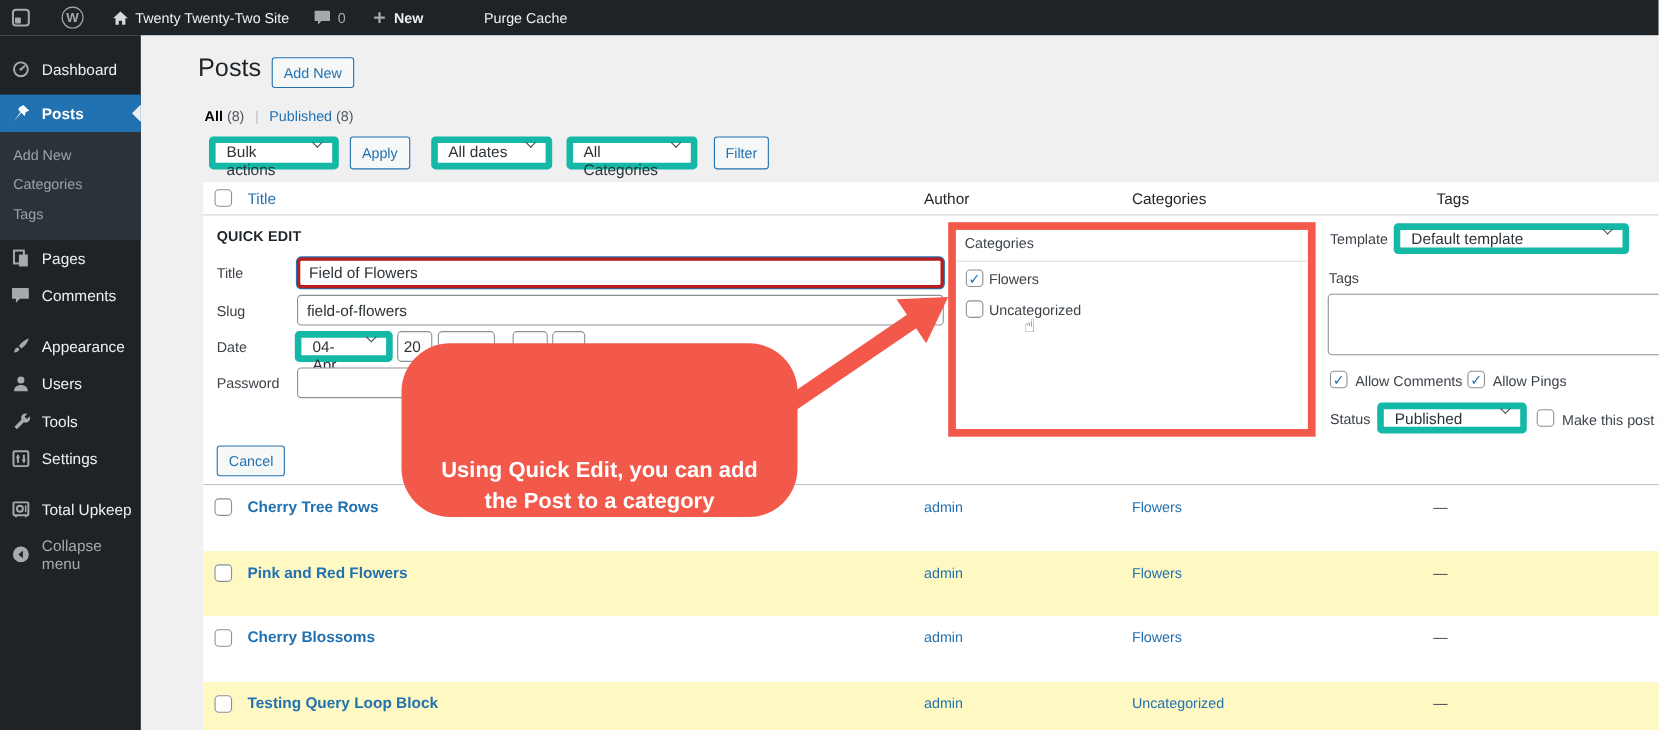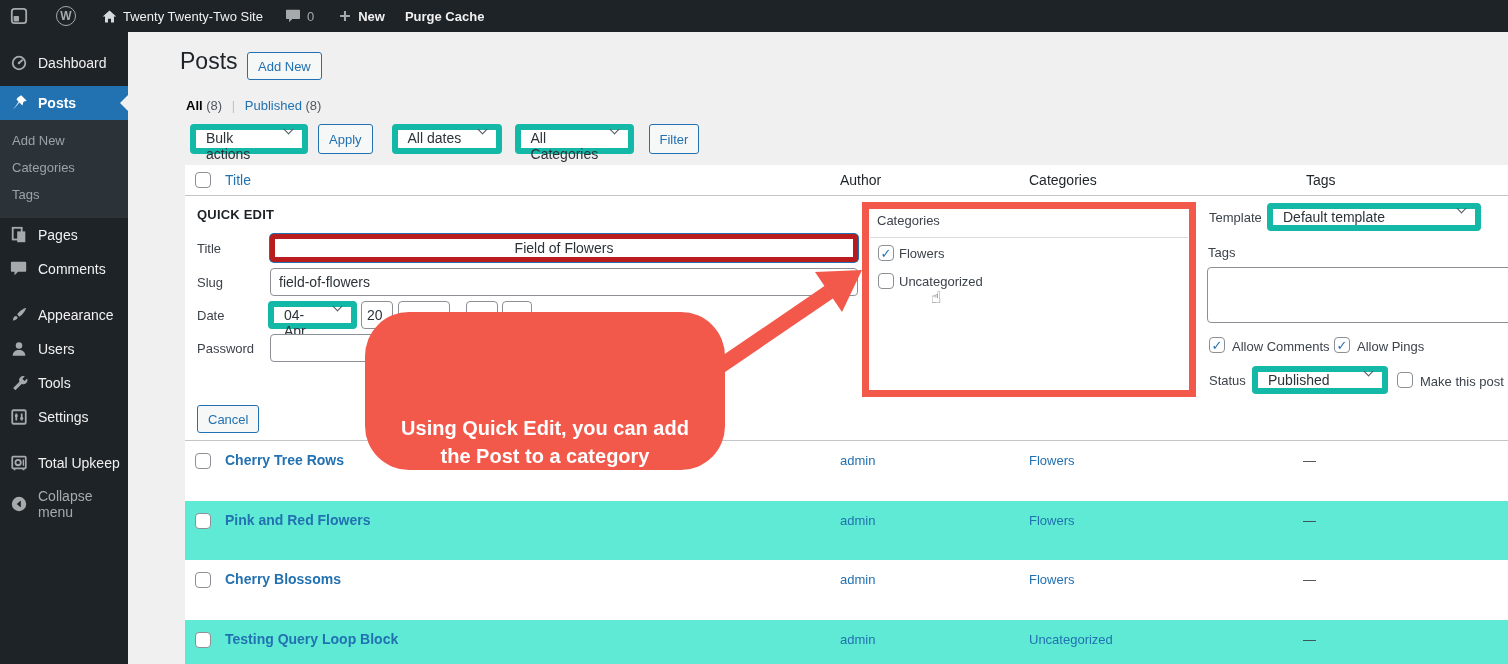--- a/index.html
+++ b/index.html
@@ -55,35 +55,35 @@
               border-top:1px solid #c3c4c7; }
   .thead { position:absolute; left:185px; top:165px; width:1323px; height:31px; background:#fff;
            border-bottom:1px solid #c3c4c7; font-size:14px; color:#1d2327; z-index:5; }
   .col { position:absolute; top:7px; }
   .cb { width:16px; height:16px; border:1px solid #8c8f94; border-radius:4px; background:#fff; display:inline-flex;
         align-items:center; justify-content:center; cursor:pointer; font-size:13px; color:#2271b1; font-weight:bold; line-height:1; }
   .link { color:#2271b1; text-decoration:none; cursor:pointer; }
 
   .rows { position:absolute; left:185px; top:441px; width:1323px; z-index:4; }
   .prow { position:relative; width:1323px; height:59.5px; background:#fff; }
-  .prow.alt { background:#5eead4; }
+  .prow.alt { background:#fef9c3; }
   .prow .cb { position:absolute; left:10px; top:12px; }
   .prow .ptitle { position:absolute; left:40px; top:11px; font-size:14px; font-weight:bold; }
   .prow .pauthor { position:absolute; left:655px; top:12px; font-size:13px; }
   .prow .pcat { position:absolute; left:844px; top:12px; font-size:13px; }
   .prow .ptags { position:absolute; left:1118px; top:12px; font-size:13px; color:#3c434a; }
 
   
   .qe { position:absolute; left:185px; top:196px; width:1323px; height:245px; background:#fff;
         border-bottom:1px solid #c3c4c7; z-index:6; }
   .qe-head { position:absolute; left:12px; top:11px; font-size:13px; font-weight:bold; color:#1d2327; letter-spacing:0.2px; }
   .qe-label { position:absolute; font-size:13px; color:#3c434a; }
   .ti { position:absolute; border:1px solid #8c8f94; border-radius:4px; background:#fff; font-size:14px;
         color:#2c3338; padding:0 8px; height:28px; font-family:inherit; }
-  .ti.focus { border:5px solid #b91c1c; box-shadow:0 0 0 1px #2271b1;text-align:center; }
+  .ti.focus { border:3px solid #b91c1c; box-shadow:0 0 0 1px #2271b1; }
   .qe .sel { position:absolute;gap:21px; }
   .qe-cancel { position:absolute; left:12px; top:209px; }
   textarea.ti { height:56px; resize:none; }
   .chk-label { font-size:13px; color:#3c434a; }
 
   
   .cat-redbox { position:absolute; left:862px; top:202px; width:334px; height:195px;
                 border:7px solid var(--red); background:#fff; z-index:30; }
   .cat-inner { position:relative; width:100%; height:100%; }
   .cat-title { position:absolute; left:8px; top:4px; font-size:13px; color:#3c434a; }
@@ -134,21 +134,21 @@
     </div>
     <div class="ab-item" style="margin-left:8px;">
       <span class="ab-icon">
         <svg width="14" height="14" viewBox="0 0 20 20">
             <path d="M8.5 3 h3 v5.5 H17 v3 h-5.5 V17 h-3 v-5.5 H3 v-3 h5.5 z" fill="#a7aaad"></path>
           </svg>
       </span>
       <span style="font-weight:bold;">New</span>
     </div>
     <div class="ab-item" style="margin-left:4px;">
-      <span style="font-weight:bold;">Purge Cache</span>
+      <span style="font-weight:normal;margin-left:35px;">Purge Cache</span>
     </div>
   </div>
 
   <div class="sidebar">
     <div style="height:14px;"></div>
 
     <div class="menu-item">
       <svg class="mi" viewBox="0 0 20 20">
           <circle cx="10" cy="10" r="7" fill="none" stroke="#a7aaad" stroke-width="2"></circle>
           <path d="M10 10 L14.2 6.4" stroke="#a7aaad" stroke-width="2"></path>

